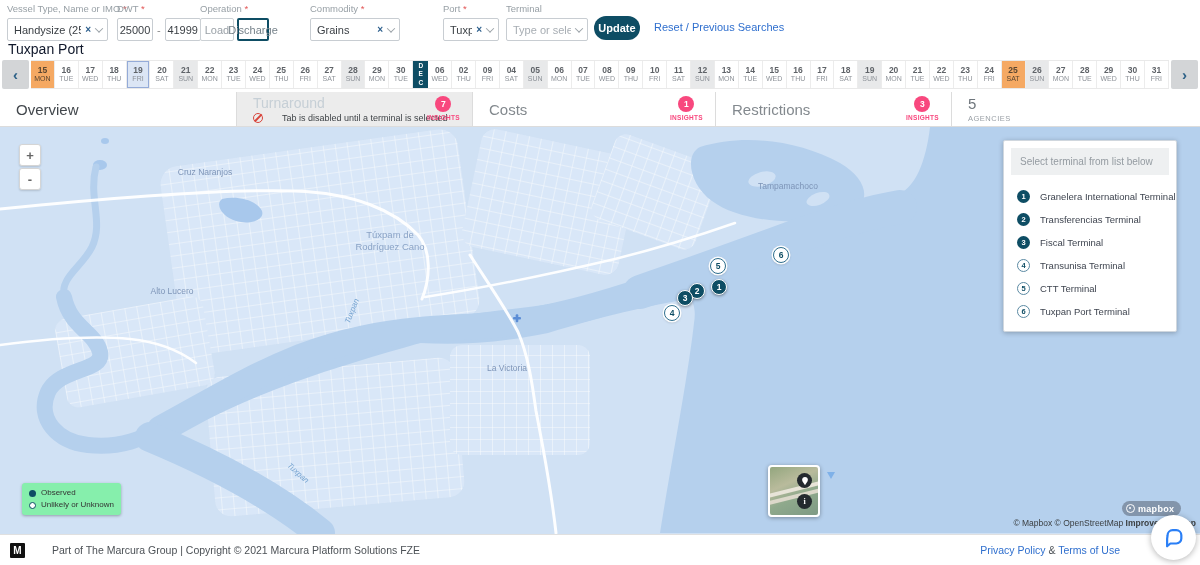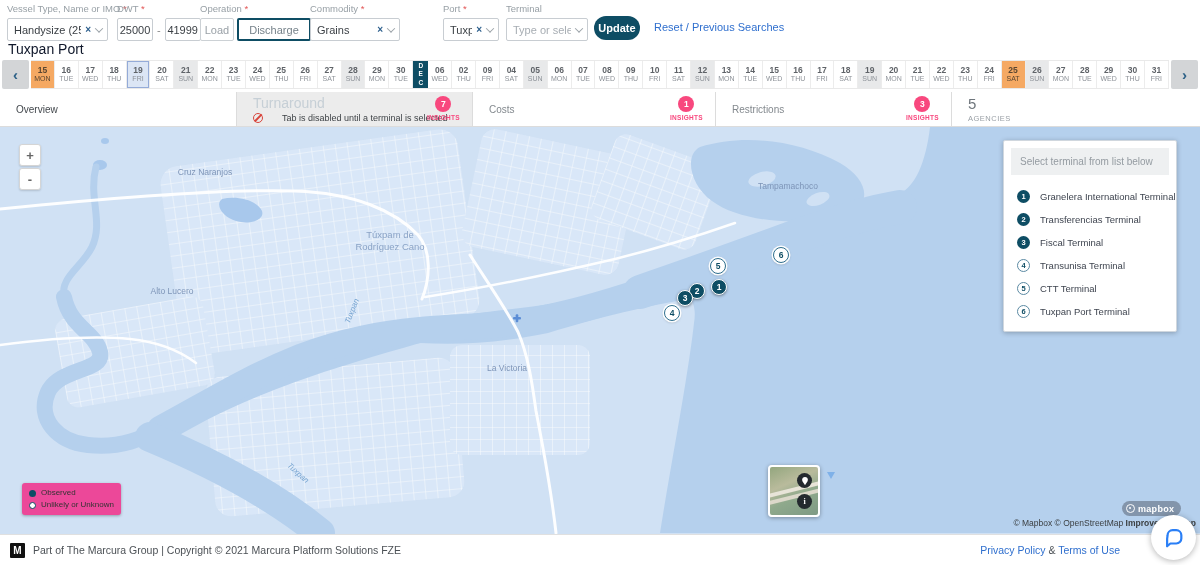--- a/index.html
+++ b/index.html
@@ -35,21 +35,21 @@
   .day.holiday { background:#f5a963; }
   .day.holiday .dn, .day.holiday .dw { color:#5a4631; }
   .day.selected { background:#dce6f5; box-shadow:inset 0 0 0 1px #94abd8; }
   .day.weekend { background:#e8e9ea; }
   .msep { flex:none; width:15px; background:#0e4d64; color:#fff; display:flex; flex-direction:column; align-items:center; justify-content:center; font-size:6.5px; font-weight:bold; line-height:1.3; }
 
   
   .tabs { position:absolute; top:92px; left:0; width:1200px; height:35px; display:flex; border-bottom:1px solid #dcdcdc; background:#fff; }
   .tab { position:relative; border-right:1px solid #dcdcdc; display:flex; align-items:center; padding-left:16px; cursor:pointer; background:#fff; }
   .tab:last-child { border-right:none; }
-  .tab-label { font-size:10px; color:#42474c; font-weight:500; }
+  .tab-label { font-size:15px; color:#42474c; font-weight:500; }
   .tab .g { color:#83898e; font-weight:400; }
   .tab.disabled { background:#ececec; cursor:default; }
   .tab-col { display:flex; flex-direction:column; justify-content:center; gap:2px; }
   .tab-label.dis { color:#c6cfd6; font-weight:400; font-size:14px; }
   .tab-note { display:flex; align-items:center; gap:19px; font-size:9px; color:#3f4347; }
   .tab-note i { font-style:normal; }
   .badge-wrap { position:absolute; right:12px; top:4px; display:flex; flex-direction:column; align-items:center; }
   .badge { width:16px; height:16px; border-radius:50%; background:#f8487e; color:#fff; font-size:8.5px; font-weight:bold; display:flex; align-items:center; justify-content:center; }
   .badge-label { font-size:6.5px; font-weight:bold; color:#f8487e; letter-spacing:.3px; margin-top:2px; }
   .ag-count { font-size:15px; color:#6f767c; }
@@ -70,21 +70,21 @@
   .zbtn { width:22px; height:22px; background:#fff; border:1px solid #d5d5d5; border-radius:3px; box-shadow:0 1px 2px rgba(0,0,0,.15); color:#666; font-size:13px; font-weight:bold; display:flex; align-items:center; justify-content:center; cursor:pointer; }
 
   .tpanel { position:absolute; left:1003px; top:13px; width:174px; height:192px; background:#fff; border:1px solid #d0d7de; border-radius:2px; box-shadow:0 1px 5px rgba(0,0,0,.25); z-index:8; padding:7px; }
   .tpanel-head { background:#eef0f1; color:#949ba1; font-size:10px; padding:8px 9px; }
   .tlist { margin-top:10px; }
   .titem { display:flex; align-items:center; gap:10px; height:23px; padding-left:6px; cursor:pointer; }
   .tnum { flex:none; width:13px; height:13px; border-radius:50%; background:#0e4d64; color:#fff; font-size:7.5px; font-weight:bold; display:flex; align-items:center; justify-content:center; }
   .titem.unk .tnum { background:#fff; border:1.5px solid #5b8aa3; color:#0e4d64; }
   .tname { font-size:9.5px; color:#3f4550; white-space:nowrap; }
 
-  .legend { position:absolute; left:22px; top:356px; background:#ec4899; border-radius:3px; box-shadow:0 1px 3px rgba(0,0,0,.3); padding:4px 7px; z-index:6; }
+  .legend { position:absolute; left:22px; top:356px; background:#86efac; border-radius:3px; box-shadow:0 1px 3px rgba(0,0,0,.3); padding:4px 7px; z-index:6; }
   .lrow { display:flex; align-items:center; gap:5px; font-size:8px; color:#333; line-height:1.5; }
   .ldot { width:7px; height:7px; border-radius:50%; background:#0e4d64; flex:none; }
   .ldot.o { background:#fff; border:1.5px solid #0e4d64; }
 
   .thumb { position:absolute; left:768px; top:338px; width:52px; height:52px; border-radius:4px; border:2px solid #fff; box-shadow:0 1px 4px rgba(0,0,0,.35); z-index:6; cursor:pointer;
     background:linear-gradient(155deg,#93a67e 0%,#b9bb9c 35%,#8fa98c 60%,#7e9a84 100%); overflow:hidden; }
   .thumb .rd { position:absolute; left:-6px; top:18px; width:80px; height:4px; background:#e8e4d8; transform:rotate(-14deg); box-shadow:0 7px 0 #dcd8ca; }
   .tbtn { position:absolute; right:6px; width:15px; height:15px; border-radius:50%; background:#23292e; color:#fff; display:flex; align-items:center; justify-content:center; font-size:8px; }
   .tbtn.t1 { top:6px; } .tbtn.t2 { top:27px; font-family:"Liberation Serif",serif; font-weight:bold; }
   .deco-arrow { position:absolute; left:827px; top:345px; width:0; height:0; border-left:4px solid transparent; border-right:4px solid transparent; border-top:7px solid #7fb1e8; z-index:4; }
@@ -92,21 +92,21 @@
   .mblogo { position:absolute; left:1122px; top:374px; height:15px; background:rgba(72,78,92,.45); border-radius:8px; display:flex; align-items:center; gap:3px; padding:0 7px 0 4px; z-index:6; cursor:pointer; }
   .mbring { width:9px; height:9px; border:1.5px solid #fff; border-radius:50%; position:relative; }
   .mbring::after { content:""; position:absolute; left:2px; top:2px; width:2px; height:2px; background:#fff; border-radius:50%; }
   .mbtext { color:#fff; font-size:9px; font-weight:bold; letter-spacing:.3px; }
   .attrib { position:absolute; right:4px; top:391px; font-size:8.5px; color:#3c4043; z-index:6; }
   .attrib b { cursor:pointer; }
 
   
   .footer { position:absolute; top:534px; left:0; width:1200px; height:31px; background:#fff; border-top:1px solid #e0e0e0; display:flex; align-items:center; padding:0 10px; }
   .mlogo { width:15px; height:15px; background:#111; color:#fff; font-size:10px; font-weight:bold; display:flex; align-items:center; justify-content:center; border-radius:1px; margin-right:8px; flex:none; }
-  .ftext { font-size:10.5px; color:#4c5156; }
+  .ftext { font-size:10.5px; color:#4c5156;margin-left:19px; }
   .flinks { margin-left:auto; margin-right:70px; font-size:10.5px; color:#4c5156; }
   .flinks a { color:#2f6fce; text-decoration:none; cursor:pointer; }
 
   .chat { position:absolute; left:1151px; top:515px; width:45px; height:45px; background:#fff; border-radius:50%; box-shadow:0 1px 6px rgba(0,0,0,.3); display:flex; align-items:center; justify-content:center; z-index:20; cursor:pointer; }
 
   .noslash { position:relative; width:10px; height:10px; border:1.5px solid #d8453c; border-radius:50%; flex:none; }
   .noslash::after { content:""; position:absolute; left:-1px; top:3.2px; width:10px; height:1.5px; background:#d8453c; transform:rotate(-45deg); }
 </style>
 </head>
 <body>
@@ -127,21 +127,21 @@
       <span class="dwt-in">25000</span>
       <span class="dash">-</span>
       <span class="dwt-in">41999</span>
     </div>
   </div>
 
   <div class="field" style="left:200px">
     <label><span>Operation</span> <span class="req">*</span></label>
     <div class="op-wrap">
       <span class="op-btn" style="width:34px">Load</span>
-      <span class="op-btn sel" style="width:74px">Discharge</span>
+      <span class="op-btn sel" style="width:32px">Discharge</span>
     </div>
   </div>
 
   <div class="field" style="left:310px">
     <label><span>Commodity</span> <span class="req">*</span></label>
     <div class="ctl" style="width:90px">
       <span class="val">Grains</span>
       <span class="clear">×</span>
       <span class="chev"></span>
     </div>

